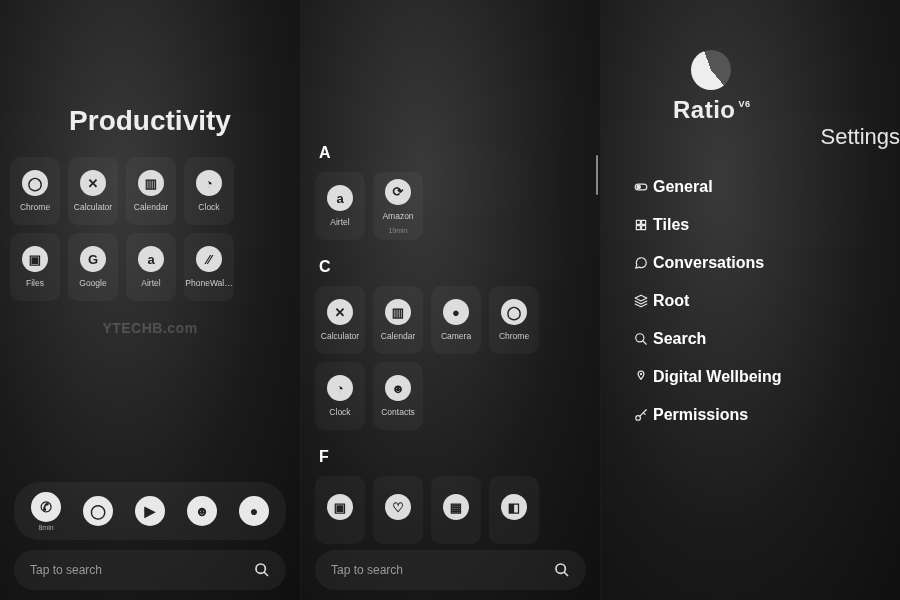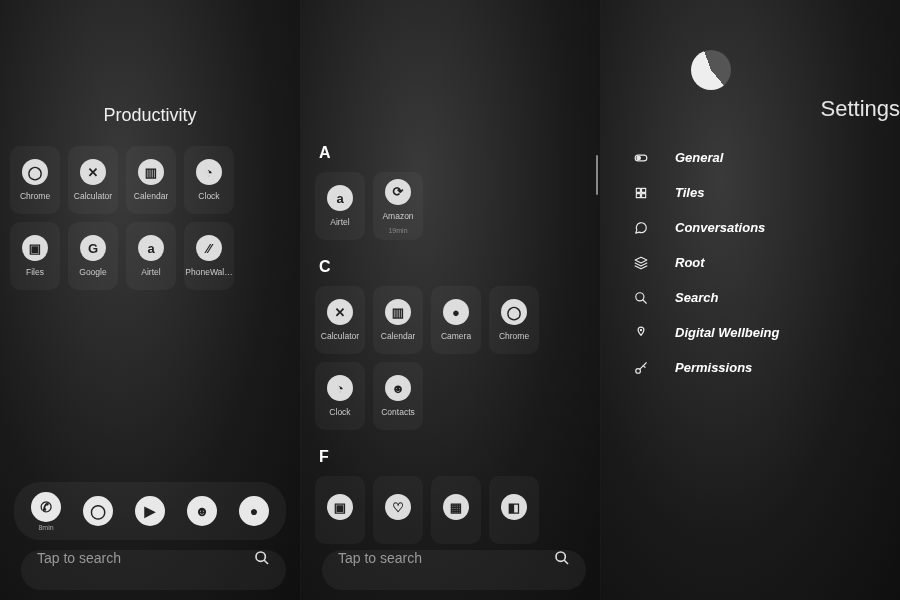--- a/index.html
+++ b/index.html
@@ -13,21 +13,21 @@
   }
   .panel {
     width: 300px; height: 600px;
     position: relative;
     background: radial-gradient(ellipse at 40% 30%, #3a3a3a 0%, #1a1a1a 60%, #0f0f0f 100%);
     overflow: hidden;
   }
   .panel + .panel { border-left: 1px solid rgba(255,255,255,0.04); }
 
   
-  .p1-title { font-size: 18px; font-weight: 400; text-align: center; margin-top: 105px; margin-bottom: 20px; }
+  .p1-title { font-size: 28px; font-weight: 700; text-align: center; margin-top: 105px; margin-bottom: 20px; }
   .tile-grid { display: flex; flex-wrap: wrap; gap: 8px; padding: 0 10px; }
   .tile {
     width: 50px; height: 68px;
     background: rgba(255,255,255,0.04);
     border-radius: 10px;
     display: flex; flex-direction: column; align-items: center; justify-content: center;
     gap: 6px;
     cursor: pointer;
   }
   .tile .ico {
@@ -40,41 +40,41 @@
   .watermark { position:absolute; top:320px; left:0; right:0; text-align:center; font-size:14px; color:rgba(255,255,255,0.18); letter-spacing:0.5px; font-weight:600;}
   .dock {
     position:absolute; bottom:60px; left:14px; right:14px; height:58px;
     background: rgba(255,255,255,0.05); border-radius: 26px;
     display:flex; align-items:center; justify-content:space-around; padding:0 6px;
   }
   .dock .dico { width:30px; height:30px; border-radius:50%; background:#e8e8e8; display:flex; align-items:center; justify-content:center; cursor:pointer; color:#222;}
   .dock .dcol { display:flex; flex-direction:column; align-items:center; gap:2px;}
   .dock .dsub { font-size:7px; color:#aaa; }
   .searchbar {
-    position:absolute; bottom:10px; left:21px; right:14px; height:40px;
+    position:absolute; bottom:10px; left:14px; right:14px; height:40px;
     background: rgba(255,255,255,0.05); border-radius: 22px;
-    display:flex; padding:0 16px;
-    color:#999; font-size:14px; cursor:text;
+    display:flex; align-items:center; padding:0 16px;
+    color:#999; font-size:12px; cursor:text;
   }
   .searchbar .sicon { margin-left:auto; color:#ddd; }
 
   
   .p2-content { padding: 140px 12px 70px 14px; height:100%; overflow:hidden; }
   .letter { font-size:16px; font-weight:700; color:#fff; margin: 4px 0 10px 4px; }
   .row { display:flex; gap:8px; flex-wrap:wrap; margin-bottom:18px; }
   .scroll-ind { position:absolute; right:2px; top:155px; width:2px; height:40px; background:#888; border-radius:2px;}
 
   
   .p3 { padding: 50px 0 0 30px; font-weight:400; }
   .logo { width:40px; height:40px; border-radius:50%; background: conic-gradient(from 140deg, #eee 0 200deg, #555 200deg 360deg); margin-left:60px; margin-bottom:6px;}
   .brand { font-size:24px; font-weight:800; letter-spacing:0.5px; margin-left:42px; display:flex; align-items:flex-start;}
   .brand .ver { font-size:9px; font-weight:700; margin-left:3px; margin-top:3px;}
   .subtitle { font-size:22px; font-weight:300; margin-left:38px; margin-bottom:28px; color:#e5e5e5;text-align:right;}
   .menu { display:flex; flex-direction:column; gap:20px; }
-  .mitem { display:flex; align-items:center; gap:24px; font-size:13px; font-weight:600; color:#fff; cursor:pointer;font-style:italic;}
+  .mitem { display:flex; align-items:center; gap:2px; font-size:16px; font-weight:600; color:#fff; cursor:pointer;}
   .micon { width:20px; display:flex; align-items:center; justify-content:center; color:#e8e8e8;}
   svg { display:block; }
 </style>
 </head>
 <body>
 
 <div class="panel">
   <div class="p1-title">Productivity</div>
   <div class="tile-grid" id="p1grid">
       <div class="tile">
@@ -103,20 +103,21 @@
       </div>
       <div class="tile">
         <div class="ico" style="font-size: 13px; font-weight: 700;">a</div>
         <div class="lbl">Airtel</div>
       </div>
       <div class="tile">
         <div class="ico" style="font-size: 13px; font-weight: 700;">⁄⁄</div>
         <div class="lbl">PhoneWal…</div>
       </div>
     </div>
+  <div class="watermark">YTECHB.com</div>
   <div class="dock" id="dock">
       <div class="dcol">
         <div class="dico" style="font-size: 14px; font-weight: 700;">✆</div>
         <div class="dsub">8min</div>
       </div>
       <div class="dcol">
         <div class="dico" style="font-size: 14px; font-weight: 700;">◯</div>
       </div>
       <div class="dcol">
         <div class="dico" style="font-size: 14px; font-weight: 700;">▶</div>
@@ -207,20 +208,24 @@
       <svg width="16" height="16" viewBox="0 0 24 24" fill="none" stroke="currentColor" stroke-width="2.5">
           <circle cx="10" cy="10" r="7"></circle>
           <line x1="21" y1="21" x2="15" y2="15"></line>
         </svg>
     </span>
   </div>
 </div>
 
 <div class="panel p3">
   <div class="logo"></div>
+  <div class="brand">
+    <span>Ratio</span>
+      <span class="ver">V6</span>
+  </div>
   <div class="subtitle">Settings</div>
   <div class="menu" id="menu">
       <div class="mitem">
         <span class="micon">
           <svg width="14" height="14" viewBox="0 0 24 24" fill="none" stroke="currentColor" stroke-width="2" stroke-linecap="round" stroke-linejoin="round">
             <rect x="2" y="7" width="20" height="10" rx="5"></rect>
             <circle cx="8" cy="12" r="3" fill="currentColor"></circle>
           </svg>
         </span>
         <span>General</span>

